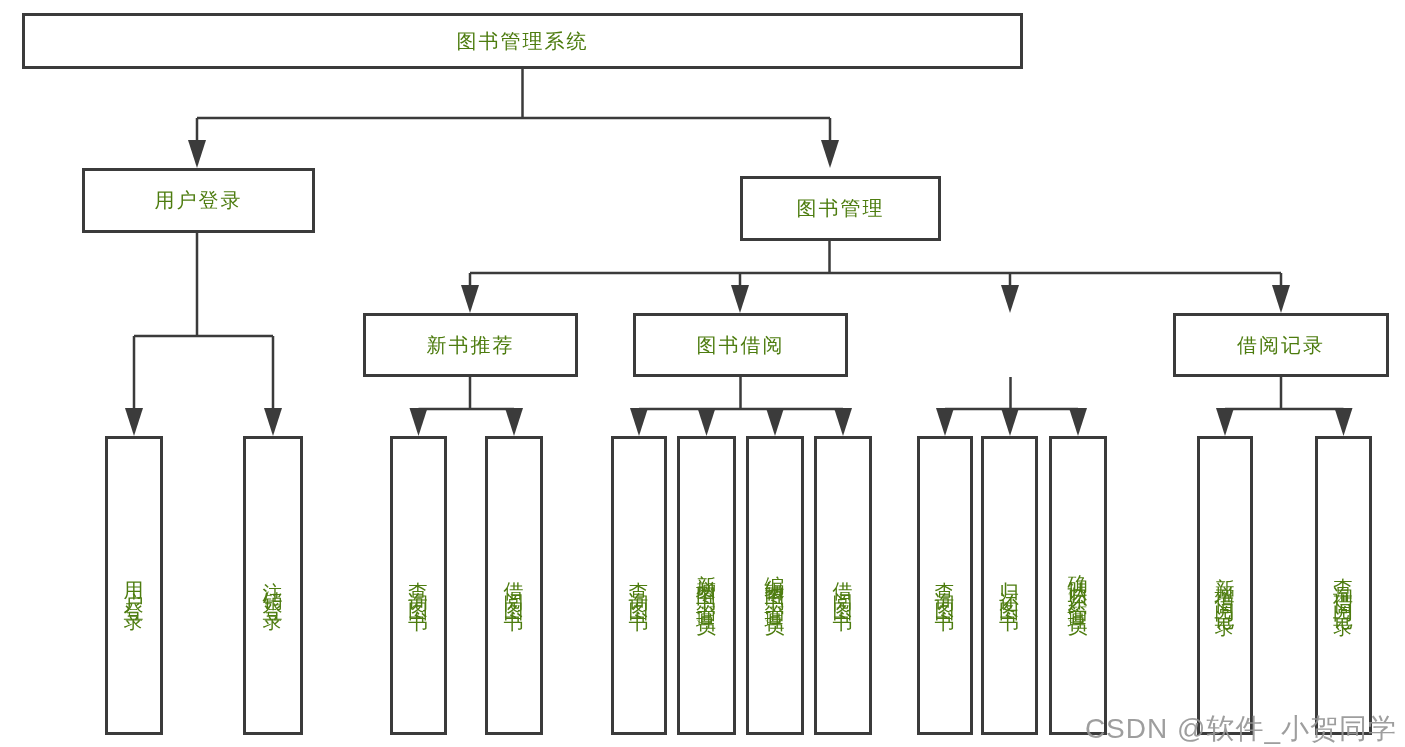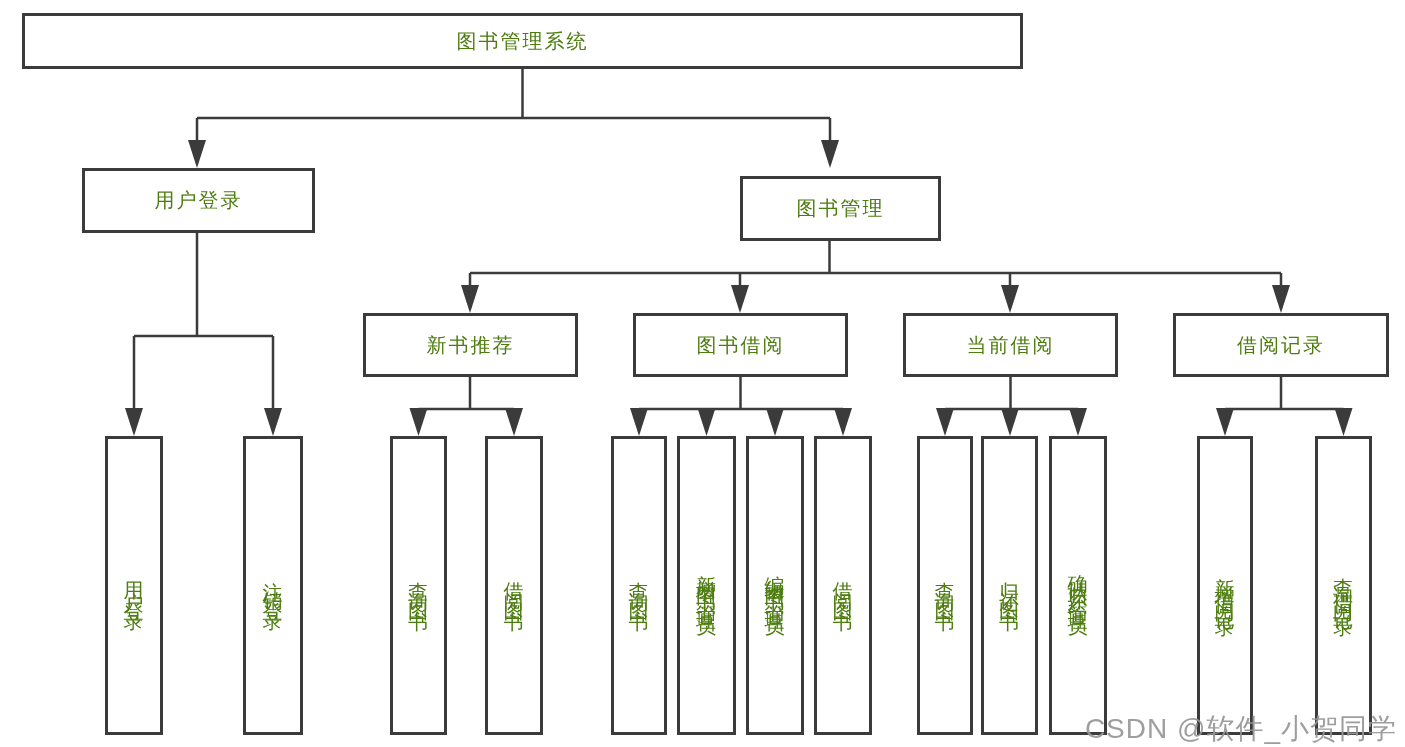--- a/index.html
+++ b/index.html
@@ -114,23 +114,20 @@
   <div class="box" style="left:711px; top:176px; width:201px; height:65px;margin-left:29px;">
     <span class="hlabel">图书管理</span>
   </div>
 
   <div class="box" style="left:633px; top:313px; width:215px; height:64px;">
     <span class="hlabel">图书借阅</span>
   </div>
   <div class="box" style="left:363px; top:313px; width:215px; height:64px;">
     <span class="hlabel">新书推荐</span>
   </div>
-  <div class="box" style="left:903px; top:313px; width:215px; height:64px;">
-    <span class="hlabel">当前借阅</span>
-  </div>
   <div class="box" style="left:1173px; top:313px; width:216px; height:64px;">
     <span class="hlabel">借阅记录</span>
   </div>
 
   <div class="box leaf" style="left:105px; top:436px; width:58px; height:299px;">用户登录</div>
   <div class="box leaf" style="left:243px; top:436px; width:60px; height:299px;">注销登录</div>
 
   <div class="box leaf" style="left:390px; top:436px; width:57px; height:299px;">查询图书</div>
   <div class="box leaf" style="left:485px; top:436px; width:58px; height:299px;">借阅图书</div>
 

